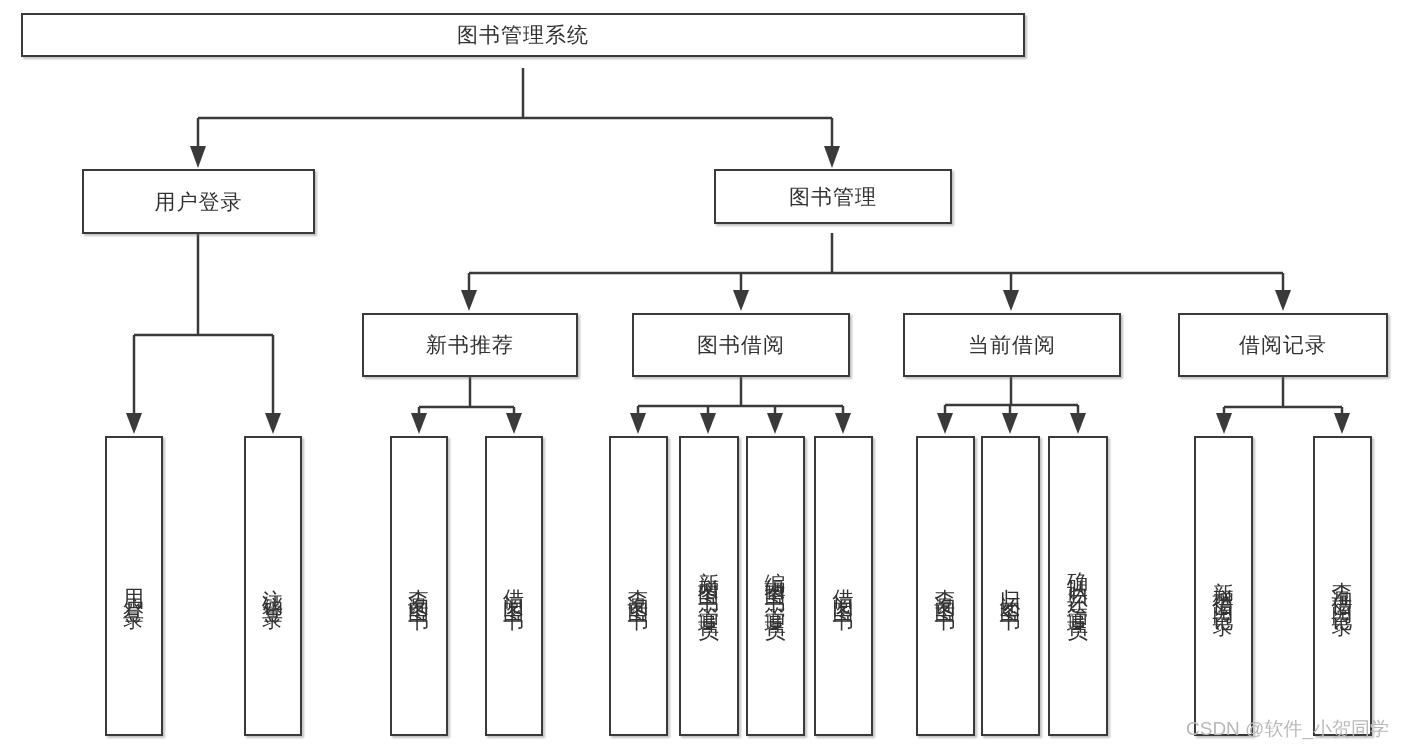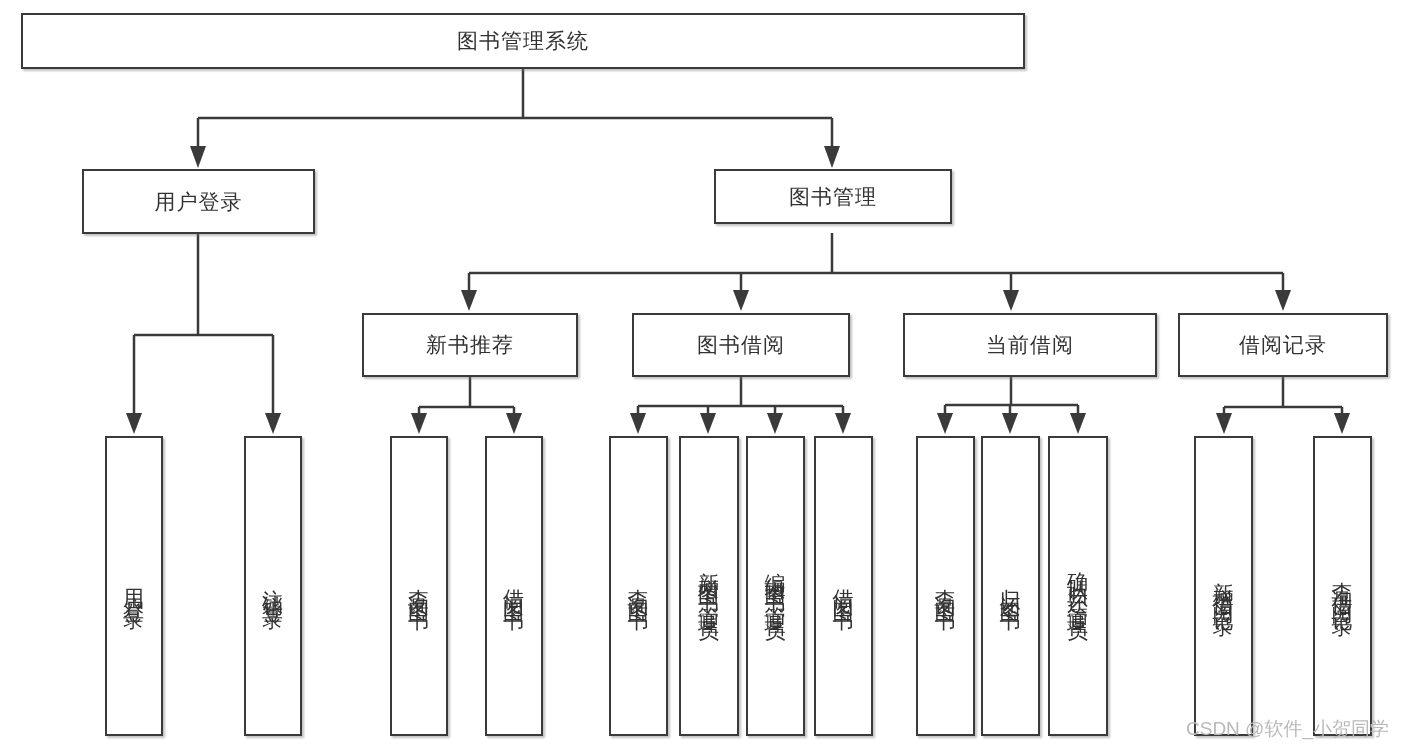--- a/index.html
+++ b/index.html
@@ -122,38 +122,38 @@
     <polygon points="1070,413 1086,413 1078,434"></polygon>
 
     <path d="M1283 377 V407"></path>
     <path d="M1224 407 H1342"></path>
     <path d="M1224 407 V416"></path>
     <polygon points="1216,413 1232,413 1224,434"></polygon>
     <path d="M1342 407 V416"></path>
     <polygon points="1334,413 1350,413 1342,434"></polygon>
   </svg>
 
-  <div class="box" style="left:21px; top:13px; width:1004px; height:56px;">
+  <div class="box" style="left:21px; top:13px; width:1004px; height:44px;">
     <span class="h-label">图书管理系统</span>
   </div>
 
   <div class="box" style="left:82px; top:169px; width:233px; height:65px;">
     <span class="h-label">用户登录</span>
   </div>
   <div class="box" style="left:714px; top:169px; width:238px; height:55px;">
     <span class="h-label">图书管理</span>
   </div>
 
   <div class="box" style="left:632px; top:313px; width:218px; height:64px;">
     <span class="h-label">图书借阅</span>
   </div>
   <div class="box" style="left:362px; top:313px; width:216px; height:64px;">
     <span class="h-label">新书推荐</span>
   </div>
-  <div class="box" style="left:903px; top:313px; width:254px; height:64px;">
+  <div class="box" style="left:903px; top:313px; width:218px; height:64px;">
     <span class="h-label">当前借阅</span>
   </div>
   <div class="box" style="left:1178px; top:313px; width:210px; height:64px;text-align:right;">
     <span class="h-label">借阅记录</span>
   </div>
 
   <div class="box" style="left:105px; top:436px; width:58px; height:300px;">
     <span class="v-label">用户登录</span>
   </div>
   <div class="box" style="left:244px; top:436px; width:58px; height:300px;">

